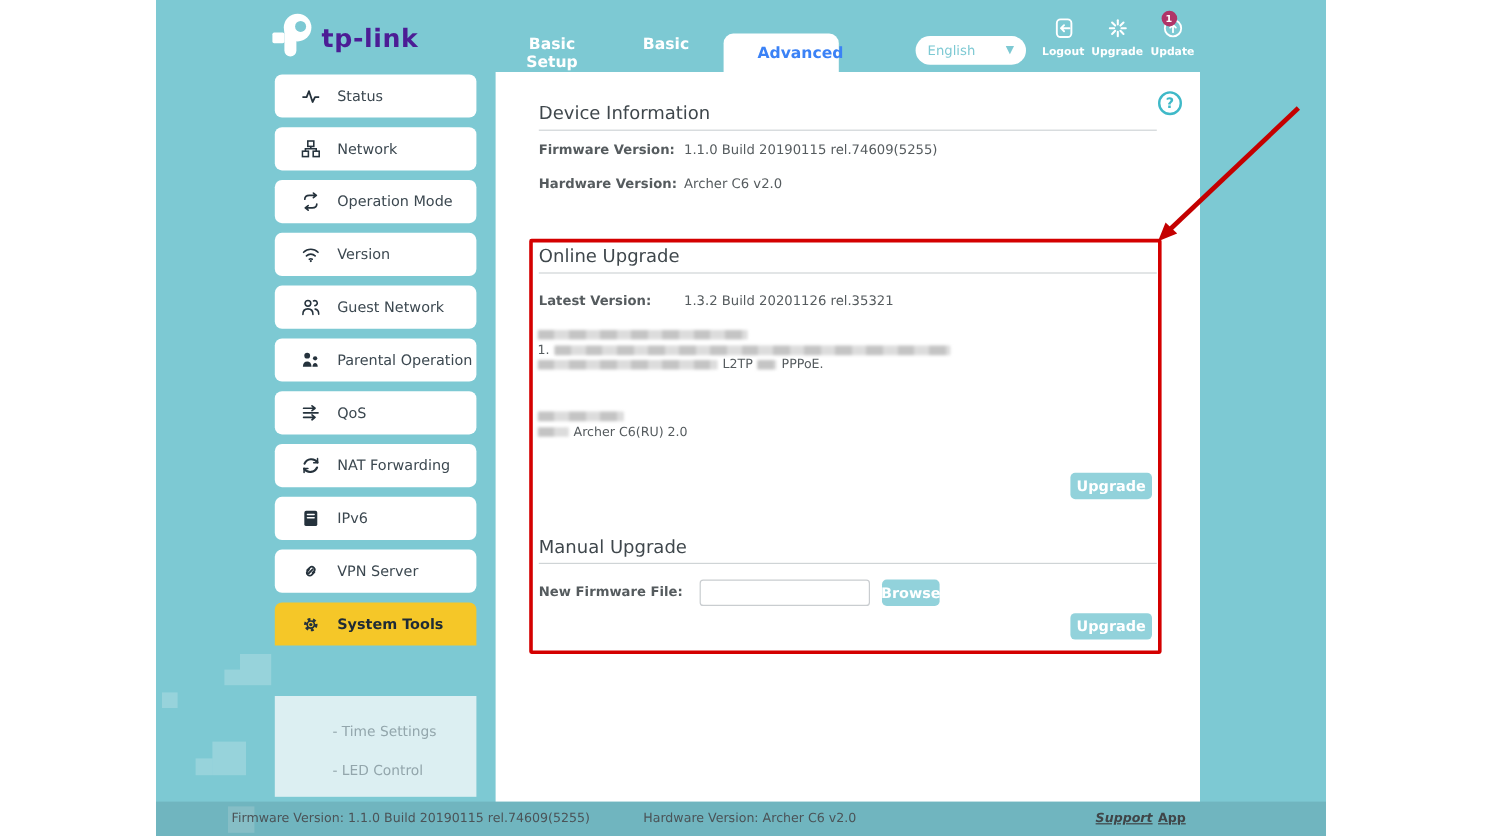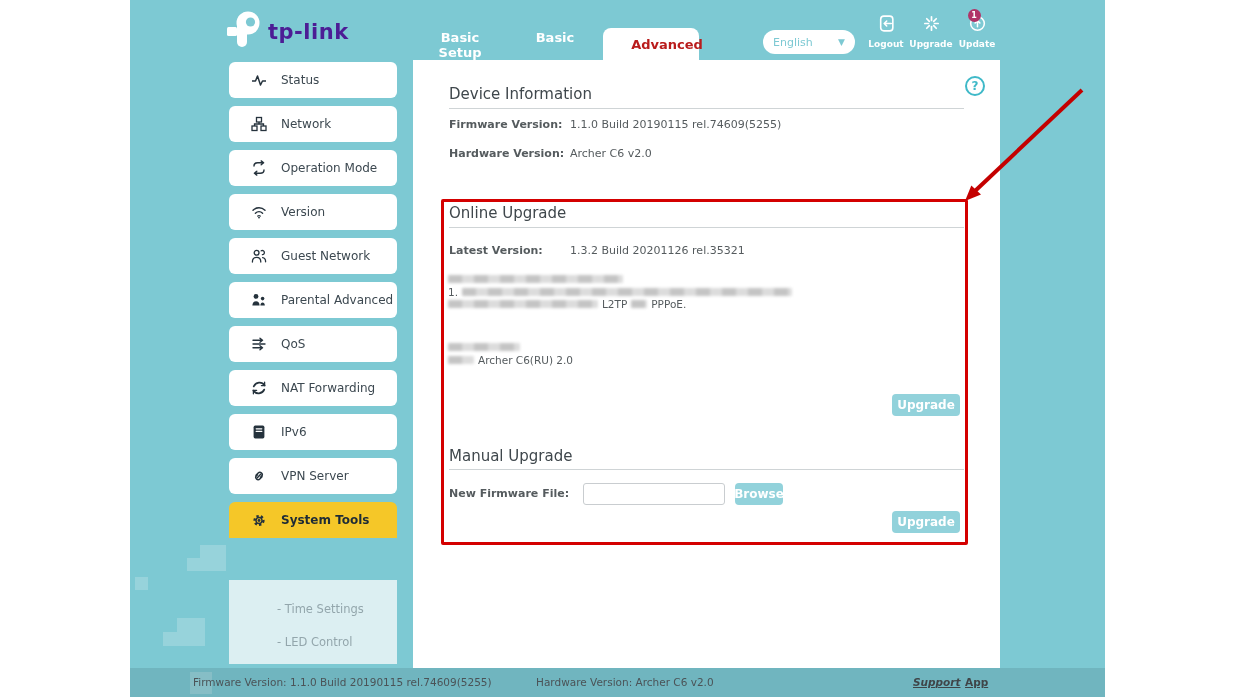--- a/index.html
+++ b/index.html
@@ -6,21 +6,21 @@
   html,body { width:1240px; height:697px; background:#ffffff; font-family:"DejaVu Sans","Liberation Sans",sans-serif; }
   .app { position:absolute; left:130px; top:0; width:975px; height:697px; background:#7DC9D3; overflow:hidden; }
 
   
   .deco { position:absolute; background:rgba(255,255,255,0.20); }
 
   
   .logo { position:absolute; left:96px; top:10px; display:flex; align-items:center; gap:8px; }
   .logo-text { color:#4c1d95; font-size:21px; font-weight:700; letter-spacing:0.5px; }
   .tab { position:absolute; top:30px; color:#fff; font-size:13px; font-weight:700; cursor:pointer; }
-  .tab-active { position:absolute; left:473px; top:28px; width:96px; height:32px; background:#fff; border-radius:8px 8px 0 0; color:#b91c1c; font-size:13px; font-weight:700; display:flex; align-items:center; justify-content:center;padding-left:32px; }
+  .tab-active { position:absolute; left:473px; top:28px; width:96px; height:32px; background:#fff; border-radius:8px 8px 0 0; color:#3b82f6; font-size:13px; font-weight:700; display:flex; align-items:center; justify-content:center;padding-left:32px; }
   .lang { position:absolute; left:633px; top:30px; width:92px; height:22px; background:#fff; border-radius:12px; display:flex; align-items:center; justify-content:space-between; padding:12px 10px; color:#7DC9D3; font-size:11px; }
   .lang .chev { font-size:9px; color:#7DC9D3; }
   .hact { position:absolute; top:14px; width:46px; display:flex; flex-direction:column; align-items:center; gap:2px; color:#fff; cursor:pointer; }
   .hact .lbl { font-size:9px; font-weight:700; color:#fff; }
   .badge { position:absolute; top:-5px; right:6px; width:13px; height:13px; background:#B03468; border-radius:50%; color:#fff; font-size:8px; font-weight:700; display:flex; align-items:center; justify-content:center; }
 
   
   .sidebar { position:absolute; left:99px; top:62px; width:168px; display:flex; flex-direction:column; gap:8px; }
   .side-item { height:36px; background:#fff; border-radius:6px; display:flex; align-items:center; padding-left:22px; gap:14px; color:#3C4850; font-size:12px; cursor:pointer; flex:none; }
   .side-item.active { background:#F5C728; border-radius:6px 6px 0 0; color:#1E2B36; font-weight:700; }
@@ -174,21 +174,21 @@
     </div>
     <div class="side-item">
       <span class="sicon">
           <svg width="16" height="16" viewBox="0 0 16 16" fill="#25323C">
             <circle cx="5" cy="4.4" r="2.4"></circle>
             <circle cx="11.6" cy="6.6" r="1.8"></circle>
             <path d="M1.4 13.6 c0-3 1.5-4.4 3.6-4.4 s3.6 1.4 3.6 4.4 z"></path>
             <path d="M9.4 13.6 c0-2.2 1-3.2 2.2-3.2 s2.2 1 2.2 3.2 z"></path>
           </svg>
         </span>
-      <span>Parental Advanced</span>
+      <span>Parental Operation</span>
     </div>
     <div class="side-item">
       <span class="sicon">
           <svg width="16" height="16" viewBox="0 0 16 16" fill="none" stroke="#25323C" stroke-width="1.4" stroke-linecap="round" stroke-linejoin="round">
             <path d="M2 4.2 h9.5 M9 2.2 l2.5 2 -2.5 2"></path>
             <path d="M2 8 h12"></path>
             <path d="M2 11.8 h9.5 M9 9.8 l2.5 2 -2.5 2"></path>
           </svg>
         </span>
       <span>QoS</span>

